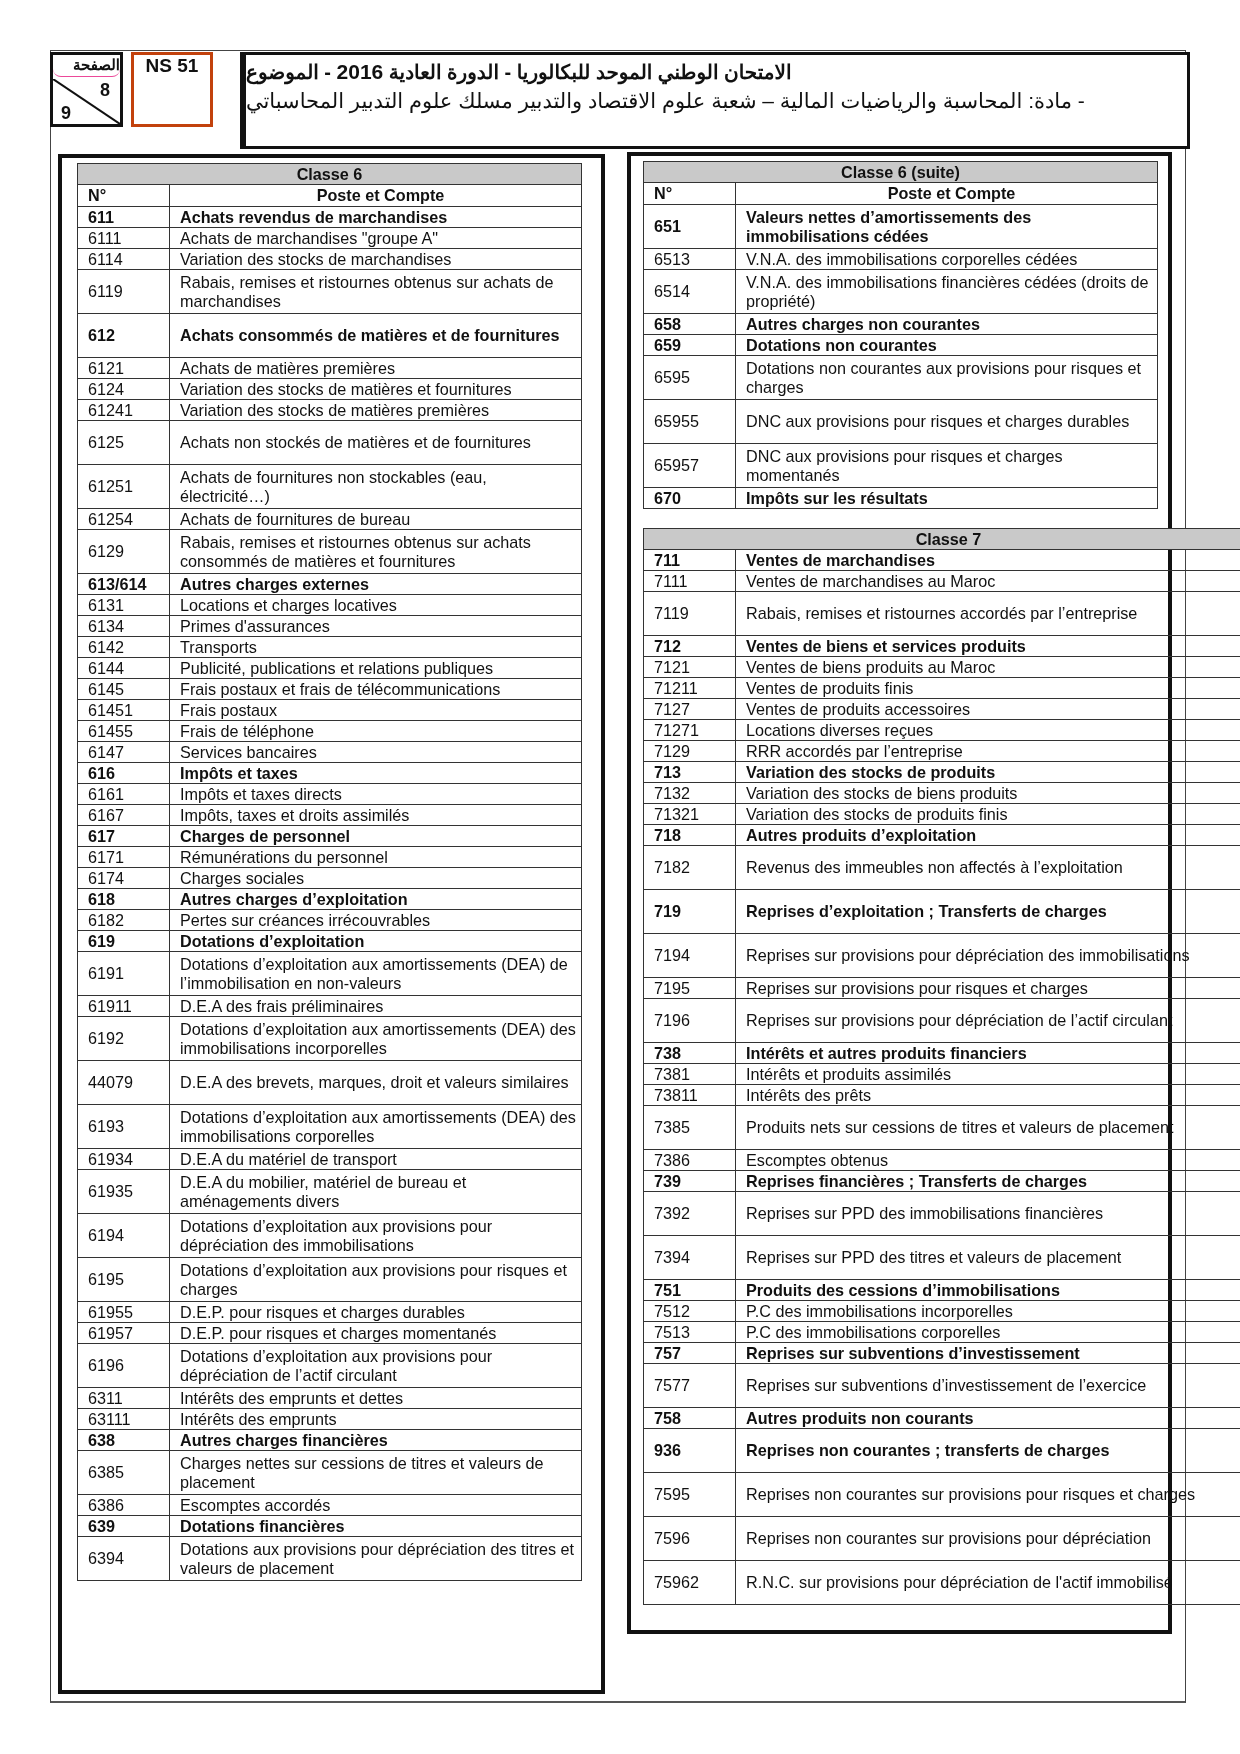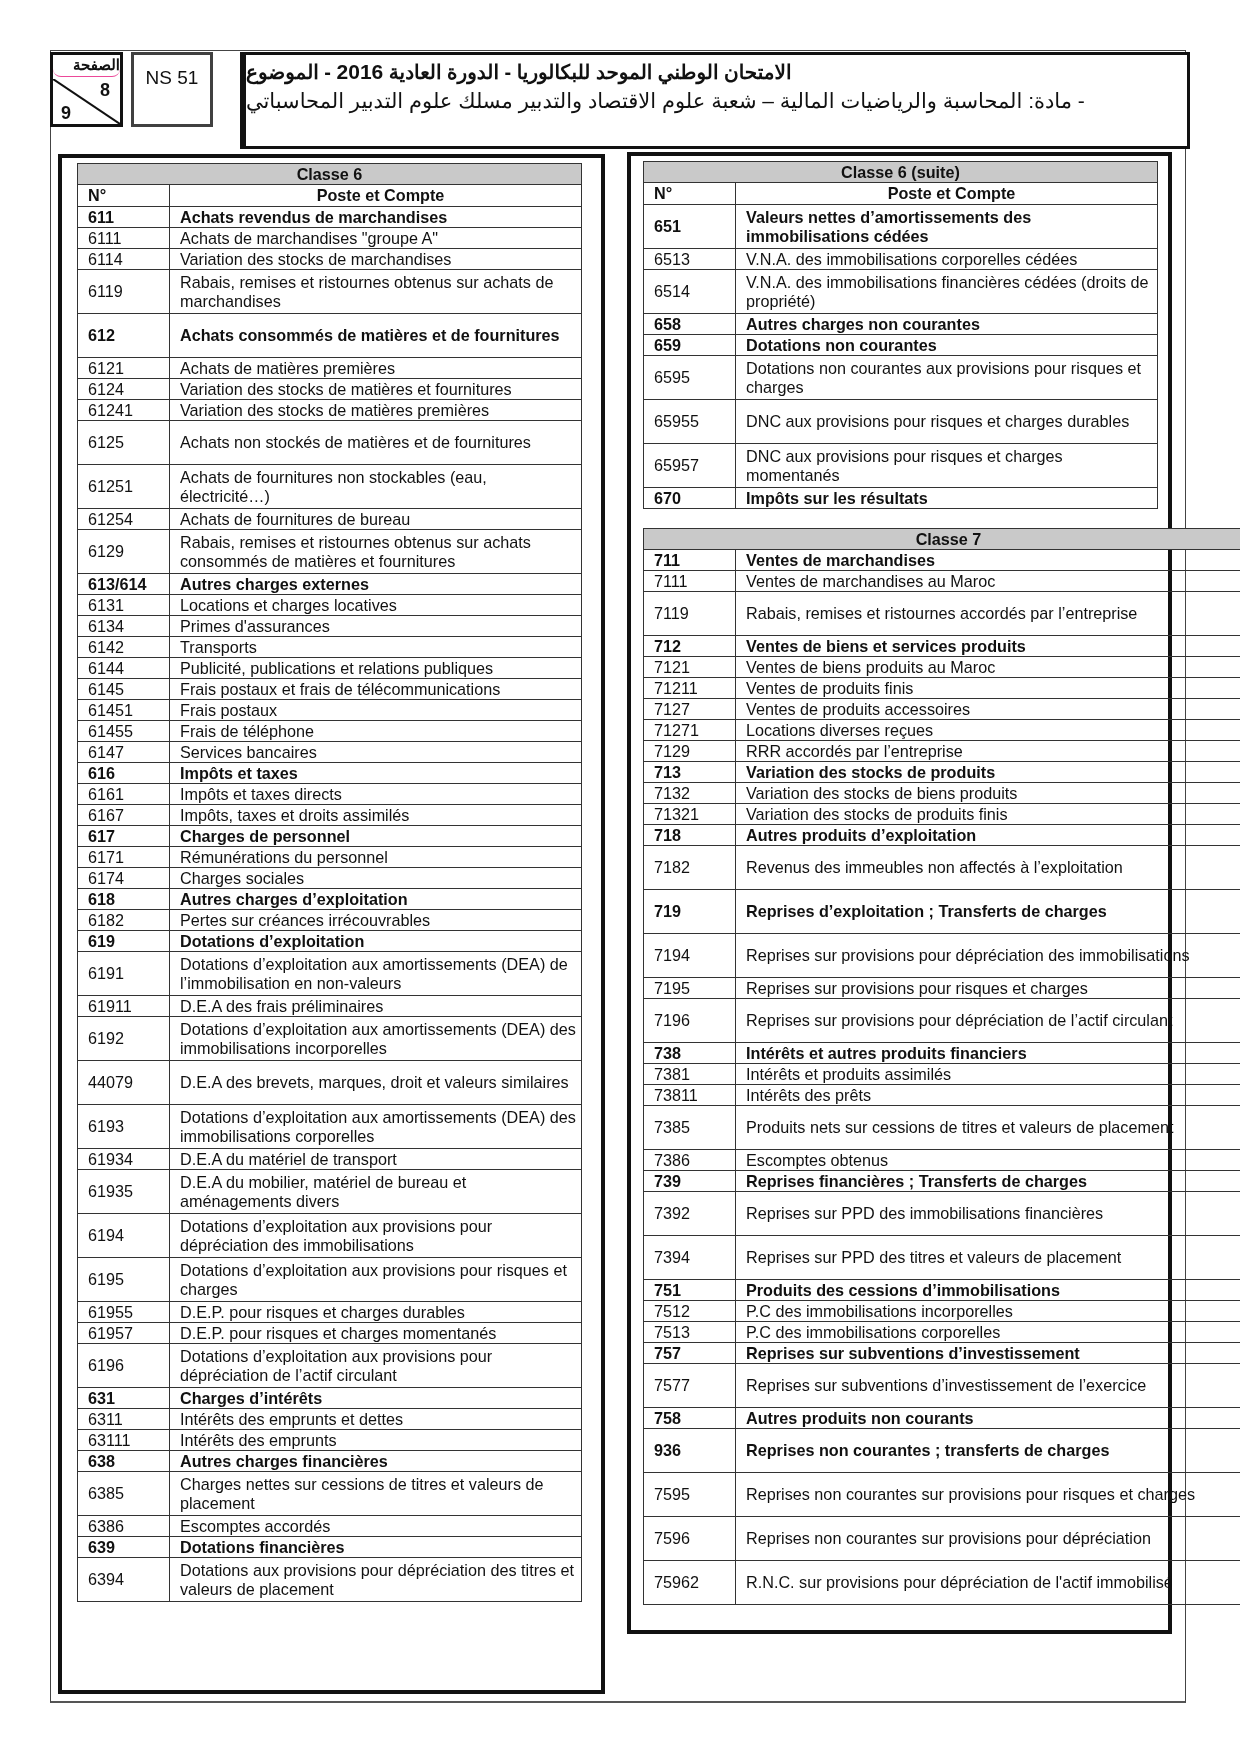--- a/index.html
+++ b/index.html
@@ -10,22 +10,22 @@
   
   .page-box { position:absolute; left:50px; top:52px; width:73px; height:75px;
               border:3px solid #111; box-sizing:border-box; background:#fff; }
   .page-box .lbl { position:absolute; left:0; right:0; top:0; height:21px;
                    border-bottom:1px solid #ec4899; text-align:right; font-size:15px;
                    font-weight:bold; line-height:20px; direction:rtl;border-radius:8px; }
   .page-box .diag { position:absolute; left:0; top:24px; width:67px; height:45px; }
   .page-box .num-cur { position:absolute; right:10px; top:25px; font-size:18px; font-weight:bold; }
   .page-box .num-tot { position:absolute; left:8px; top:48px; font-size:18px; font-weight:bold; }
   .code-box { position:absolute; left:131px; top:52px; width:82px; height:75px;
-              border:3px solid #404040; box-sizing:border-box; background:#fff;
-              font-weight:normal; font-size:19px; text-align:center; padding-top:12px; }
+              border:3px solid #c2410c; box-sizing:border-box; background:#fff;
+              font-weight:bold; font-size:19px; text-align:center; padding-top:0; }
   .title-box { position:absolute; left:240px; top:52px; width:950px; height:97px;
                border:3px solid #111; border-left:6px solid #111; box-sizing:border-box;
                background:#fff; direction:rtl; text-align:left; padding-right:46px; }
   .title-box .l1 { font-size:20px; font-weight:bold; margin-top:3px; line-height:28px; }
   .title-box .l2 { font-size:21px; font-weight:normal; line-height:30px; padding-right:0; margin-right:-40px; }
   .title-box .year { font-size:21px; }
   
   .panel { position:absolute; border:4px solid #111; box-sizing:border-box; background:#fff; }
   .panel-left { left:58px; top:154px; width:547px; height:1540px; }
   .panel-right { left:627px; top:152px; width:545px; height:1482px; }
@@ -245,24 +245,20 @@
         <td class="desc">D.E.P. pour risques et charges durables</td>
       </tr>
       <tr class="">
         <td class="num">61957</td>
         <td class="desc">D.E.P. pour risques et charges momentanés</td>
       </tr>
       <tr class="tall">
         <td class="num">6196</td>
         <td class="desc">Dotations d’exploitation aux provisions pour dépréciation de l’actif circulant</td>
       </tr>
-      <tr class="bold ">
-        <td class="num">631</td>
-        <td class="desc">Charges d’intérêts</td>
-      </tr>
       <tr class="">
         <td class="num">6311</td>
         <td class="desc">Intérêts des emprunts et dettes</td>
       </tr>
       <tr class="">
         <td class="num">63111</td>
         <td class="desc">Intérêts des emprunts</td>
       </tr>
       <tr class="bold ">
         <td class="num">638</td>

